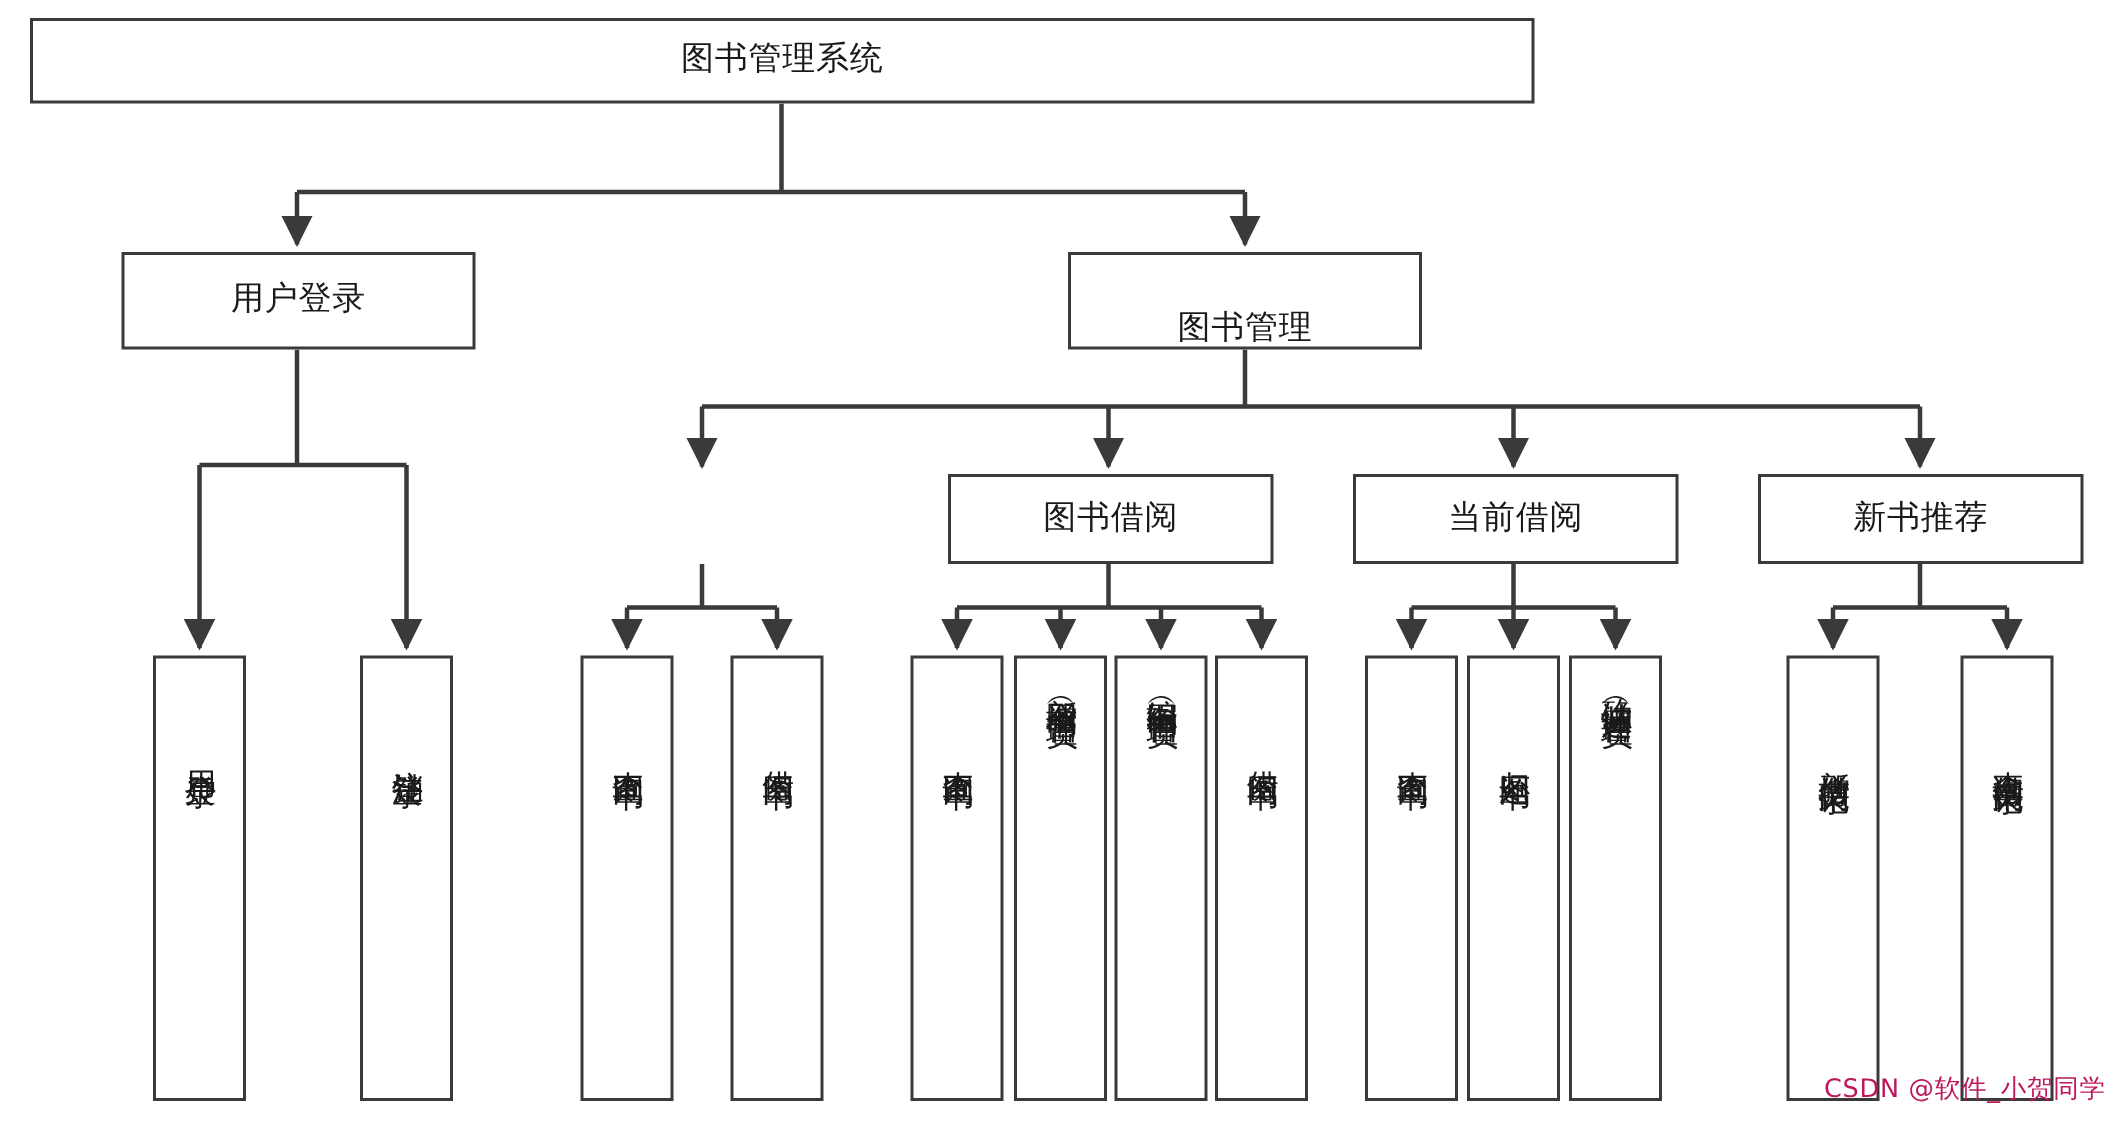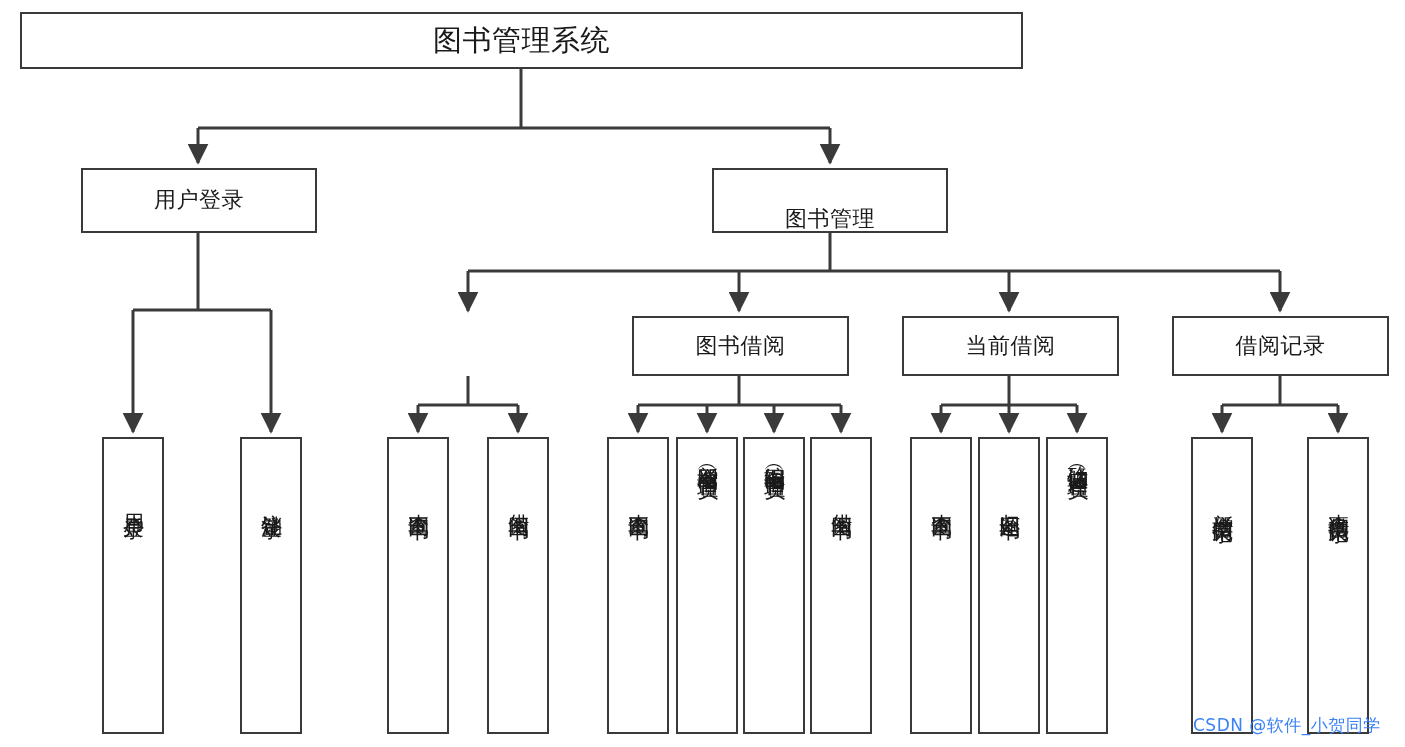--- a/index.html
+++ b/index.html
@@ -40,21 +40,21 @@
     display: block;
     text-align: center;
     letter-spacing: 0.5px;
   }
   .node-h .node-label {
     font-size: 22px;
     line-height: 1.1;
     white-space: nowrap;
   }
   .node-root .node-label {
-    font-size: 29px;
+    font-size: 22px;
   }
   .node-v {
     align-items: flex-start;
     justify-content: center;
     padding-top: 6px;
   }
   .node-v .node-label {
     writing-mode: vertical-rl;
     text-orientation: upright;
     font-size: 21px;
@@ -66,23 +66,24 @@
     margin-top: 52px;
   }
   .node-v.tall .node-label {
     margin-top: 4px;
   }
   .watermark {
     position: absolute;
     left: 1193px;
     top: 714px;
     font-size: 17px;
-    color: #3b82f6;
+    color: #be185d;
     white-space: nowrap;
     letter-spacing: 0.5px;
+    padding-left: 23px;
   }
 </style>
 </head>
 <body>
 
 <div id="diagram-root">
 
   <svg id="flow-svg" viewBox="0 0 1405 747">
     <defs>
       <marker id="arrow" viewBox="0 0 10 10" refX="9.2" refY="5" markerWidth="7" markerHeight="7" orient="auto-start-reverse">
@@ -144,21 +145,21 @@
     <span class="node-label">图书管理</span>
   </div>
 
   <div class="node-box node-h" style="left:902px; top:316px; width:217px; height:60px;">
     <span class="node-label">当前借阅</span>
   </div>
   <div class="node-box node-h" style="left:632px; top:316px; width:217px; height:60px;">
     <span class="node-label">图书借阅</span>
   </div>
   <div class="node-box node-h" style="left:1172px; top:316px; width:217px; height:60px;">
-    <span class="node-label">借阅记录</span>
+    <span class="node-label">新书推荐</span>
   </div>
 
   <div class="node-box node-v mid" style="left:102px; top:437px; width:62px; height:297px;">
     <span class="node-label">用户登录</span>
   </div>
   <div class="node-box node-v mid" style="left:240px; top:437px; width:62px; height:297px;">
     <span class="node-label">注销登录</span>
   </div>
 
   <div class="node-box node-v mid" style="left:387px; top:437px; width:62px; height:297px;">

